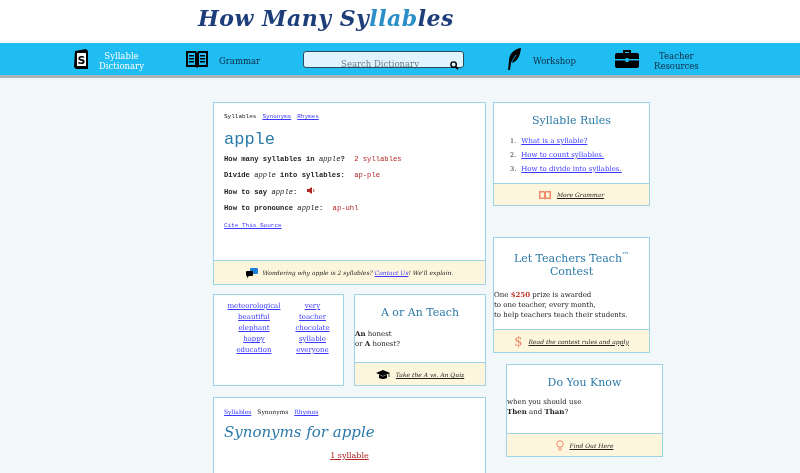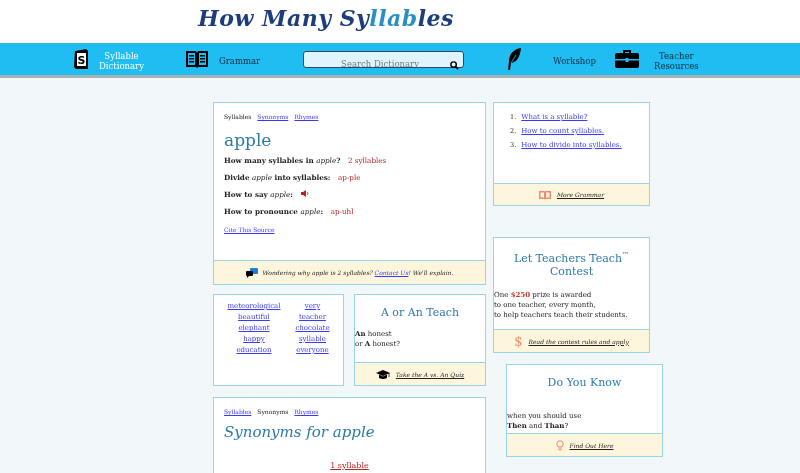--- a/index.html
+++ b/index.html
@@ -94,21 +94,21 @@
   <div class="search">
     <input type="text" placeholder="Search Dictionary" style="">
     <span class="search-icon">
       <svg width="9" height="9" viewBox="0 0 10 10">
           <circle cx="4" cy="4" r="3" stroke="#000" stroke-width="1.6" fill="none"></circle>
           <line x1="6.2" y1="6.2" x2="9" y2="9" stroke="#000" stroke-width="1.8"></line>
         </svg>
     </span>
   </div>
 
-  <div class="nav-item" style="left:505px;gap:20px;">
+  <div class="nav-item" style="left:505px;">
     <span class="nav-icon">
       <svg width="18" height="24" viewBox="0 0 18 24">
           <path d="M16 1 C9 2 4 7 4 14 L3 23 L5 23 L6 16 C12 15 15 10 16 1 Z" fill="#000"></path>
           <path d="M6 16 L11 8" stroke="#20bdf2" stroke-width="0.8"></path>
         </svg>
     </span>
     <div class="nav-label">
         <div>Workshop</div>
       </div>
   </div>
@@ -122,21 +122,21 @@
         </svg>
     </span>
     <div class="nav-label">
         <div>Teacher</div>
         <div>Resources</div>
       </div>
   </div>
 </div>
 
 <div class="card" style="left:213px; top:102px; width:273px; height:183px;">
-  <div style="padding:10px 10px 0 10px;">
+  <div style="padding:10px 10px 0 10px;font-family:Liberation Mono, monospace;">
     <div class="tabs">
       <span>Syllables</span>
       <a>Synonyms</a>
       <a>Rhymes</a>
     </div>
     <div class="word-title">apple</div>
     <div class="info-row" style="margin-top:6px;">
       <span>How many syllables in </span><em>apple</em><span>?</span>
       <span class="val">2 syllables</span>
     </div>
@@ -168,20 +168,21 @@
         </svg>
     </span>
     <span class="footer-text">
       <span>Wondering why apple is 2 syllables?</span>
       <a>Contact Us</a><span>!  We'll explain.</span>
     </span>
   </div>
 </div>
 
 <div class="card" style="left:493px; top:102px; width:157px; height:104px;">
+  <div class="card-title" style="font-size:11px; margin-top:11px;">Syllable Rules</div>
   <ul class="rules-list" style="padding-left:16px;">
     <li><span class="num">1.</span> <a>What is a syllable?</a></li>
     <li><span class="num">2.</span> <a>How to count syllables.</a></li>
     <li><span class="num">3.</span> <a>How to divide into syllables.</a></li>
   </ul>
   <div class="card-footer" style="height:22px;">
     <span style="margin-right:6px;">
       <svg width="12" height="10" viewBox="0 0 12 10">
           <path d="M0 1 L5.5 1 L6 2 L6.5 1 L12 1 L12 9 L6.5 9 L6 10 L5.5 9 L0 9 Z" fill="#f08a6a"></path>
           <rect x="1.5" y="2.5" width="3.5" height="5" fill="#fdf5dc"></rect>
@@ -203,21 +204,21 @@
     <span>to help teachers teach their students.</span>
   </div>
   <div class="card-footer" style="height:23px;">
     <span style="margin-right:6px; color:#f08a6a; font-size:13px; font-family:'DejaVu Serif', serif;">$</span>
     <a class="footer-text">Read the contest rules and apply</a>
   </div>
 </div>
 
 <div class="card" style="left:506px; top:364px; width:157px; height:93px;">
   <div class="card-title" style="font-size:11px; margin-top:11px;">Do You Know</div>
-  <div class="body-text" style="margin-top:22px;">
+  <div class="body-text" style="margin-top:8px;">
     <span>when you should use</span><br>
     <b>Then</b><span> and </span><b>Than</b><span>?</span>
   </div>
   <div class="card-footer" style="height:23px;">
     <span style="margin-right:6px;">
       <svg width="8" height="11" viewBox="0 0 8 11">
           <circle cx="4" cy="4" r="3.2" stroke="#f08a6a" stroke-width="1" fill="none"></circle>
           <line x1="3" y1="7.5" x2="3" y2="10" stroke="#f08a6a" stroke-width="0.9"></line>
           <line x1="5" y1="7.5" x2="5" y2="10" stroke="#f08a6a" stroke-width="0.9"></line>
           <line x1="3" y1="10" x2="5" y2="10" stroke="#f08a6a" stroke-width="0.9"></line>
@@ -265,15 +266,15 @@
 </div>
 
 <div class="card" style="left:213px; top:397px; width:273px; height:90px;">
   <div style="padding:10px 10px 0 10px;">
     <div class="tabs">
       <a>Syllables</a>
       <span>Synonyms</span>
       <a>Rhymes</a>
     </div>
     <div class="word-title" style="font-size:15px; margin-top:8px;font-style:italic;">Synonyms for apple</div>
-    <div style="text-align:center; color:#b32424; font-size:8px; margin-top:20px;text-decoration:underline;">1 syllable</div>
+    <div style="text-align:center; color:#b32424; font-size:8px; margin-top:10px;text-decoration:underline;">1 syllable</div>
   </div>
 </div>
 
 </body></html>

